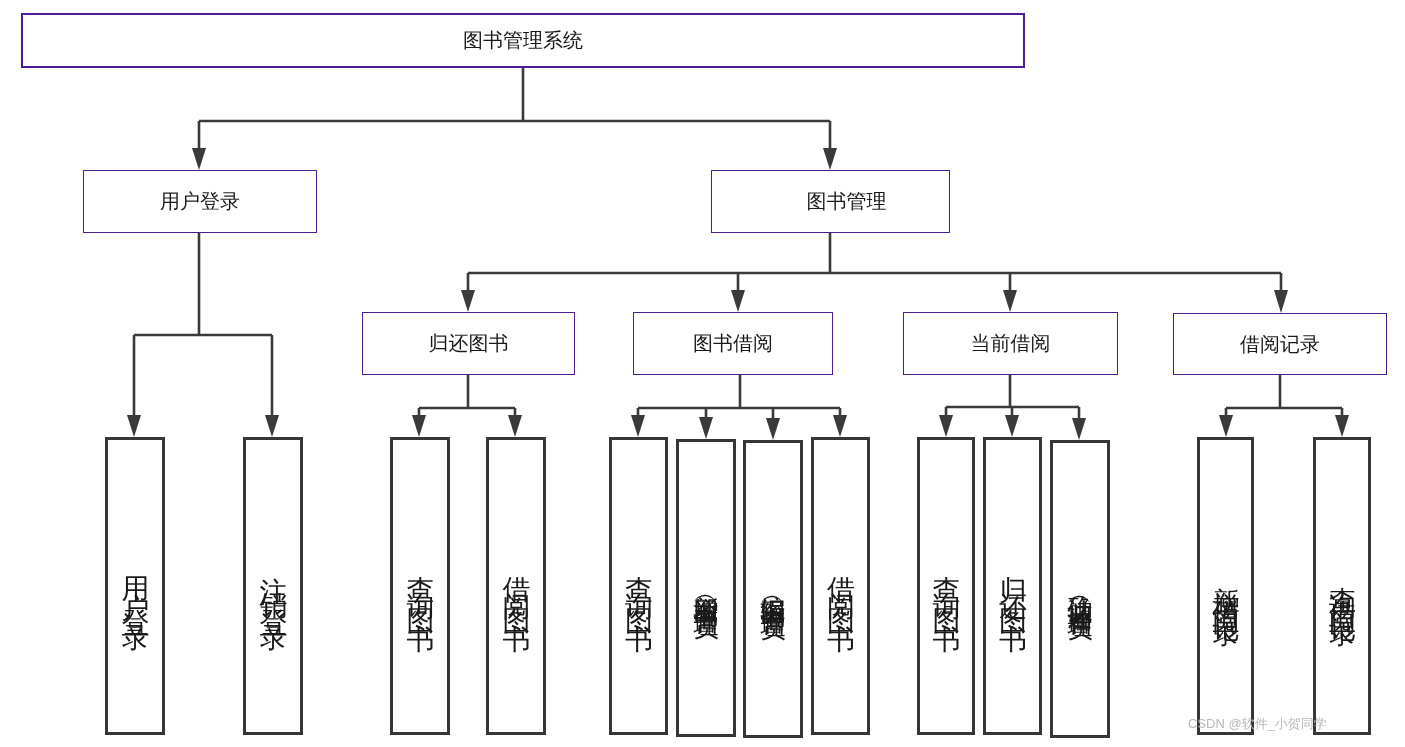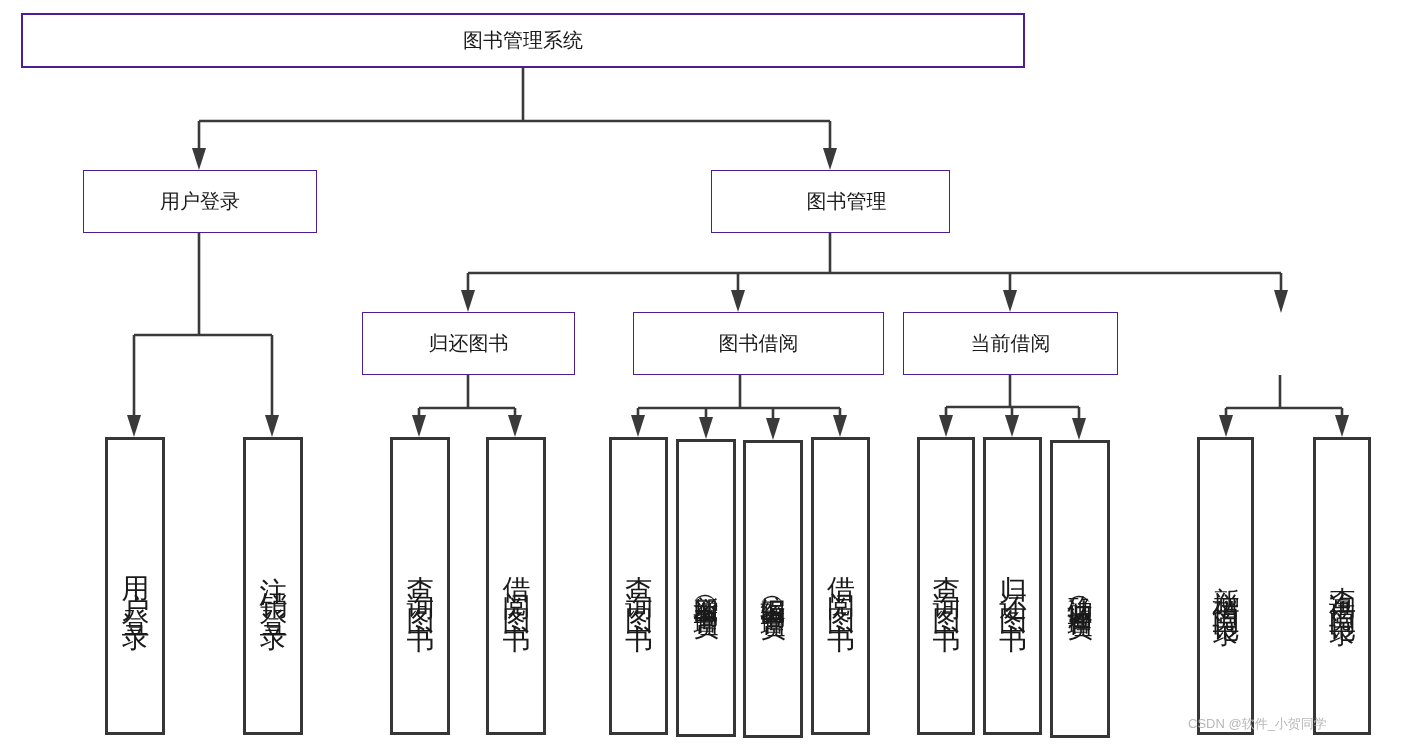--- a/index.html
+++ b/index.html
@@ -98,22 +98,23 @@
       <polygon points="1335,415 1349,415 1342,437"></polygon>
     </g>
   </svg>
 
   <div class="hbox root" style="left:21px;top:13px;width:1004px;height:55px;">图书管理系统</div>
 
   <div class="hbox" style="left:83px;top:170px;width:234px;height:63px;">用户登录</div>
   <div class="hbox" style="left:711px;top:170px;width:239px;height:63px;padding-left:32px;">图书管理</div>
 
   <div class="hbox" style="left:362px;top:312px;width:213px;height:63px;">归还图书</div>
-  <div class="hbox" style="left:633px;top:312px;width:251px;height:63px;">图书借阅</div>
+  <div class="hbox" style="left:633px;top:312px;width:200px;height:63px;">图书借阅</div>
   <div class="hbox" style="left:903px;top:312px;width:215px;height:63px;">当前借阅</div>
+  <div class="hbox" style="left:1173px;top:313px;width:214px;height:62px;">借阅记录</div>
 
   <div class="vbox" style="left:105px;top:437px;">
     <span class="vtext len4">用户登录</span>
   </div>
   <div class="vbox" style="left:243px;top:437px;">
     <span class="vtext len4">注销登录</span>
   </div>
 
   <div class="vbox" style="left:390px;top:437px;">
     <span class="vtext len4">查询图书</span>

